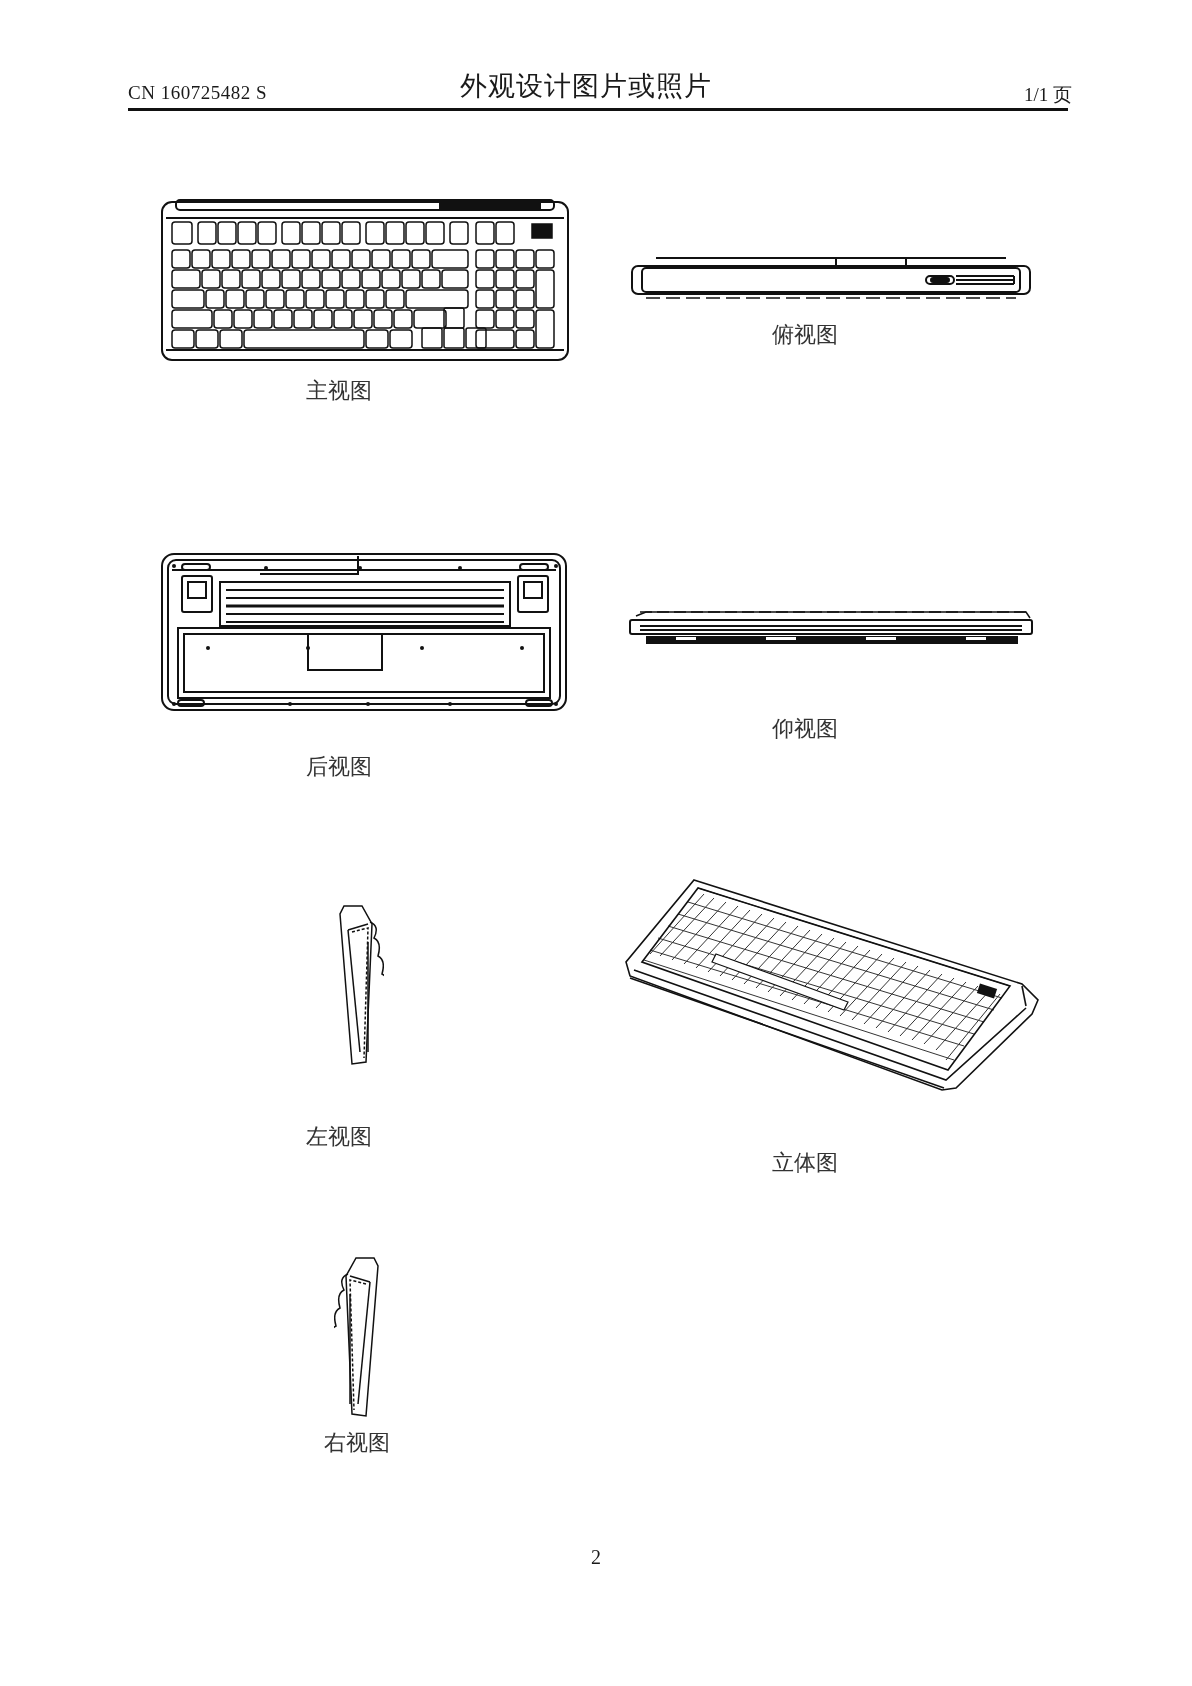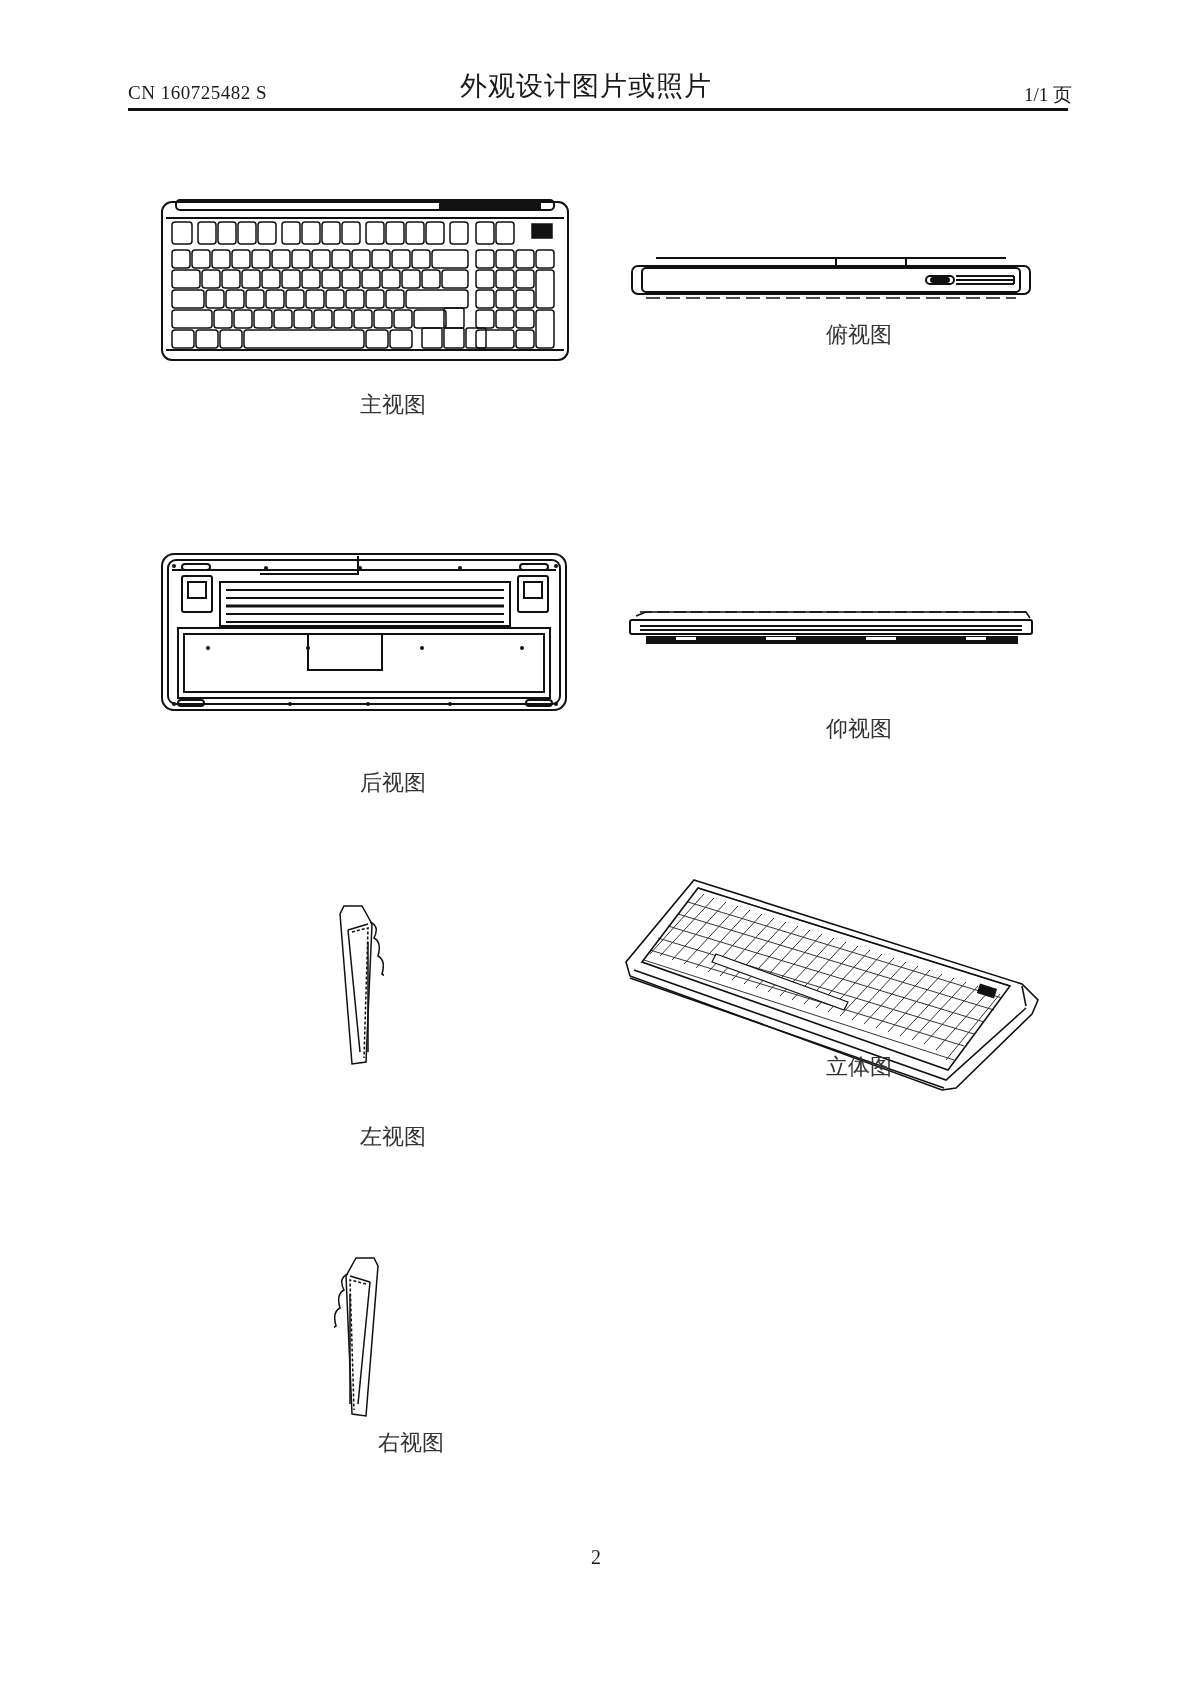--- a/index.html
+++ b/index.html
@@ -2,21 +2,21 @@
 <html><head>
 <meta charset="utf-8">
 <style>
   * { box-sizing: border-box; margin: 0; padding: 0; }
   html, body { width: 1192px; height: 1686px; background: #ffffff; overflow: hidden; }
   body { position: relative; font-family: "DejaVu Serif", serif; color: #1a1a1a; }
   .hdr-left { position: absolute; left: 128px; top: 82px; font-family: "Liberation Serif", serif; font-size: 19px; letter-spacing: 0.5px; }
   .hdr-title { position: absolute; left: 0; width: 1172px; text-align: center; top: 68px; font-family: "DejaVu Sans", sans-serif; font-size: 27px; letter-spacing: 1px; }
   .hdr-right { position: absolute; right: 120px; top: 82px; font-family: "Liberation Serif", serif; font-size: 19px; margin-left: 16px; }
   .hdr-rule { position: absolute; left: 128px; width: 940px; top: 108px; height: 3px; background: #111; }
-  .caption { position: absolute; font-family: Liberation Sans, sans-serif; font-size: 22px; color: #333; text-align: right; width: 120px; }
+  .caption { position: absolute; font-family: Liberation Sans, sans-serif; font-size: 22px; color: #333; text-align: left; width: 120px; }
   .fig { position: absolute; }
   .page-num { position: absolute; top: 1546px; left: 0; width: 1192px; text-align: center; font-family: "Liberation Serif", serif; font-size: 20px; }
   svg { display: block; }
 </style>
 </head>
 <body>
 
 <div>
   <div class="hdr-left">CN 160725482 S</div>
   <div class="hdr-title">外观设计图片或照片</div>
@@ -133,21 +133,21 @@
         <rect x="316" y="112" width="18" height="18" rx="3"></rect>
           <rect x="336" y="112" width="18" height="18" rx="3"></rect>
           <rect x="356" y="112" width="18" height="18" rx="3"></rect>
           <rect x="376" y="112" width="18" height="38" rx="3"></rect>
         <rect x="316" y="132" width="38" height="18" rx="3"></rect>
           <rect x="356" y="132" width="18" height="18" rx="3"></rect>
       </g>
     </g>
   </svg>
 </div>
-<div class="caption" style="left:306px; top:390px;">主视图</div>
+<div class="caption" style="left:306px; top:376px;">主视图</div>
 
 <div class="fig" style="left:626px; top:254px;">
   <svg width="410" height="48" viewBox="0 0 410 48">
     <g fill="none" stroke="#111" stroke-width="2">
       <line x1="30" y1="4" x2="380" y2="4"></line>
       <line x1="210" y1="4" x2="210" y2="12"></line>
         <line x1="280" y1="4" x2="280" y2="12"></line>
       <rect x="6" y="12" width="398" height="28" rx="6"></rect>
       <rect x="16" y="14" width="378" height="24" rx="4"></rect>
       <rect x="300" y="22" width="28" height="8" rx="4"></rect>
@@ -200,21 +200,21 @@
         <circle cx="262" cy="96" r="2"></circle>
         <circle cx="362" cy="96" r="2"></circle>
       <circle cx="14" cy="152" r="2"></circle>
         <circle cx="130" cy="152" r="2"></circle>
         <circle cx="208" cy="152" r="2"></circle>
         <circle cx="290" cy="152" r="2"></circle>
         <circle cx="396" cy="152" r="2"></circle>
     </g>
   </svg>
 </div>
-<div class="caption" style="left:306px; top:768px;">后视图</div>
+<div class="caption" style="left:306px; top:752px;">后视图</div>
 
 <div class="fig" style="left:626px; top:608px;">
   <svg width="410" height="44" viewBox="0 0 410 44">
     <g fill="none" stroke="#111" stroke-width="1.5">
       <path d="M10 8 L20 4 L400 4 L404 10"></path>
       <line x1="14" y1="4" x2="400" y2="4" stroke-dasharray="12 5"></line>
     </g>
     <g fill="none" stroke="#111" stroke-width="2">
       <rect x="4" y="12" width="402" height="14" rx="2"></rect>
       <line x1="14" y1="18" x2="396" y2="18"></line>
@@ -284,21 +284,21 @@
         <path d="M56 40 L372 136"></path>
         <path d="M46 52 L362 148"></path>
         <path d="M36 64 L352 160"></path>
         <path d="M28 76 L342 172"></path>
         <path d="M22 86 L332 186"></path>
     </g>
     <path d="M94 80 L226 128 L222 136 L90 88 Z" fill="#fff" stroke="#111" stroke-width="1.2"></path>
     <rect x="356" y="112" width="18" height="10" fill="#111" transform="rotate(18 365 117)"></rect>
   </svg>
 </div>
-<div class="caption" style="left:772px; top:1052px;">立体图</div>
+<div class="caption" style="left:772px; top:1148px;">立体图</div>
 
 <div class="fig" style="left:334px; top:1254px;">
   <svg width="50" height="166" viewBox="0 0 50 166">
     <g fill="none" stroke="#111" stroke-width="1.5">
       <path d="M40 4 L22 4 L12 22 L18 160 L32 162 L44 12 Z"></path>
       <path d="M36 28 L16 22"></path>
       <path d="M36 28 L24 150"></path>
       <path d="M32 30 L16 26 L20 156" stroke-dasharray="3 2"></path>
       <path d="M14 20 q-10 4 -4 16 q-8 4 -4 18 q-8 4 -4 18 q-8 4 -4 18 q-8 4 -4 18 q-8 4 -2 20 q-6 4 0 18"></path>
       <line x1="16" y1="40" x2="16" y2="150"></line>

